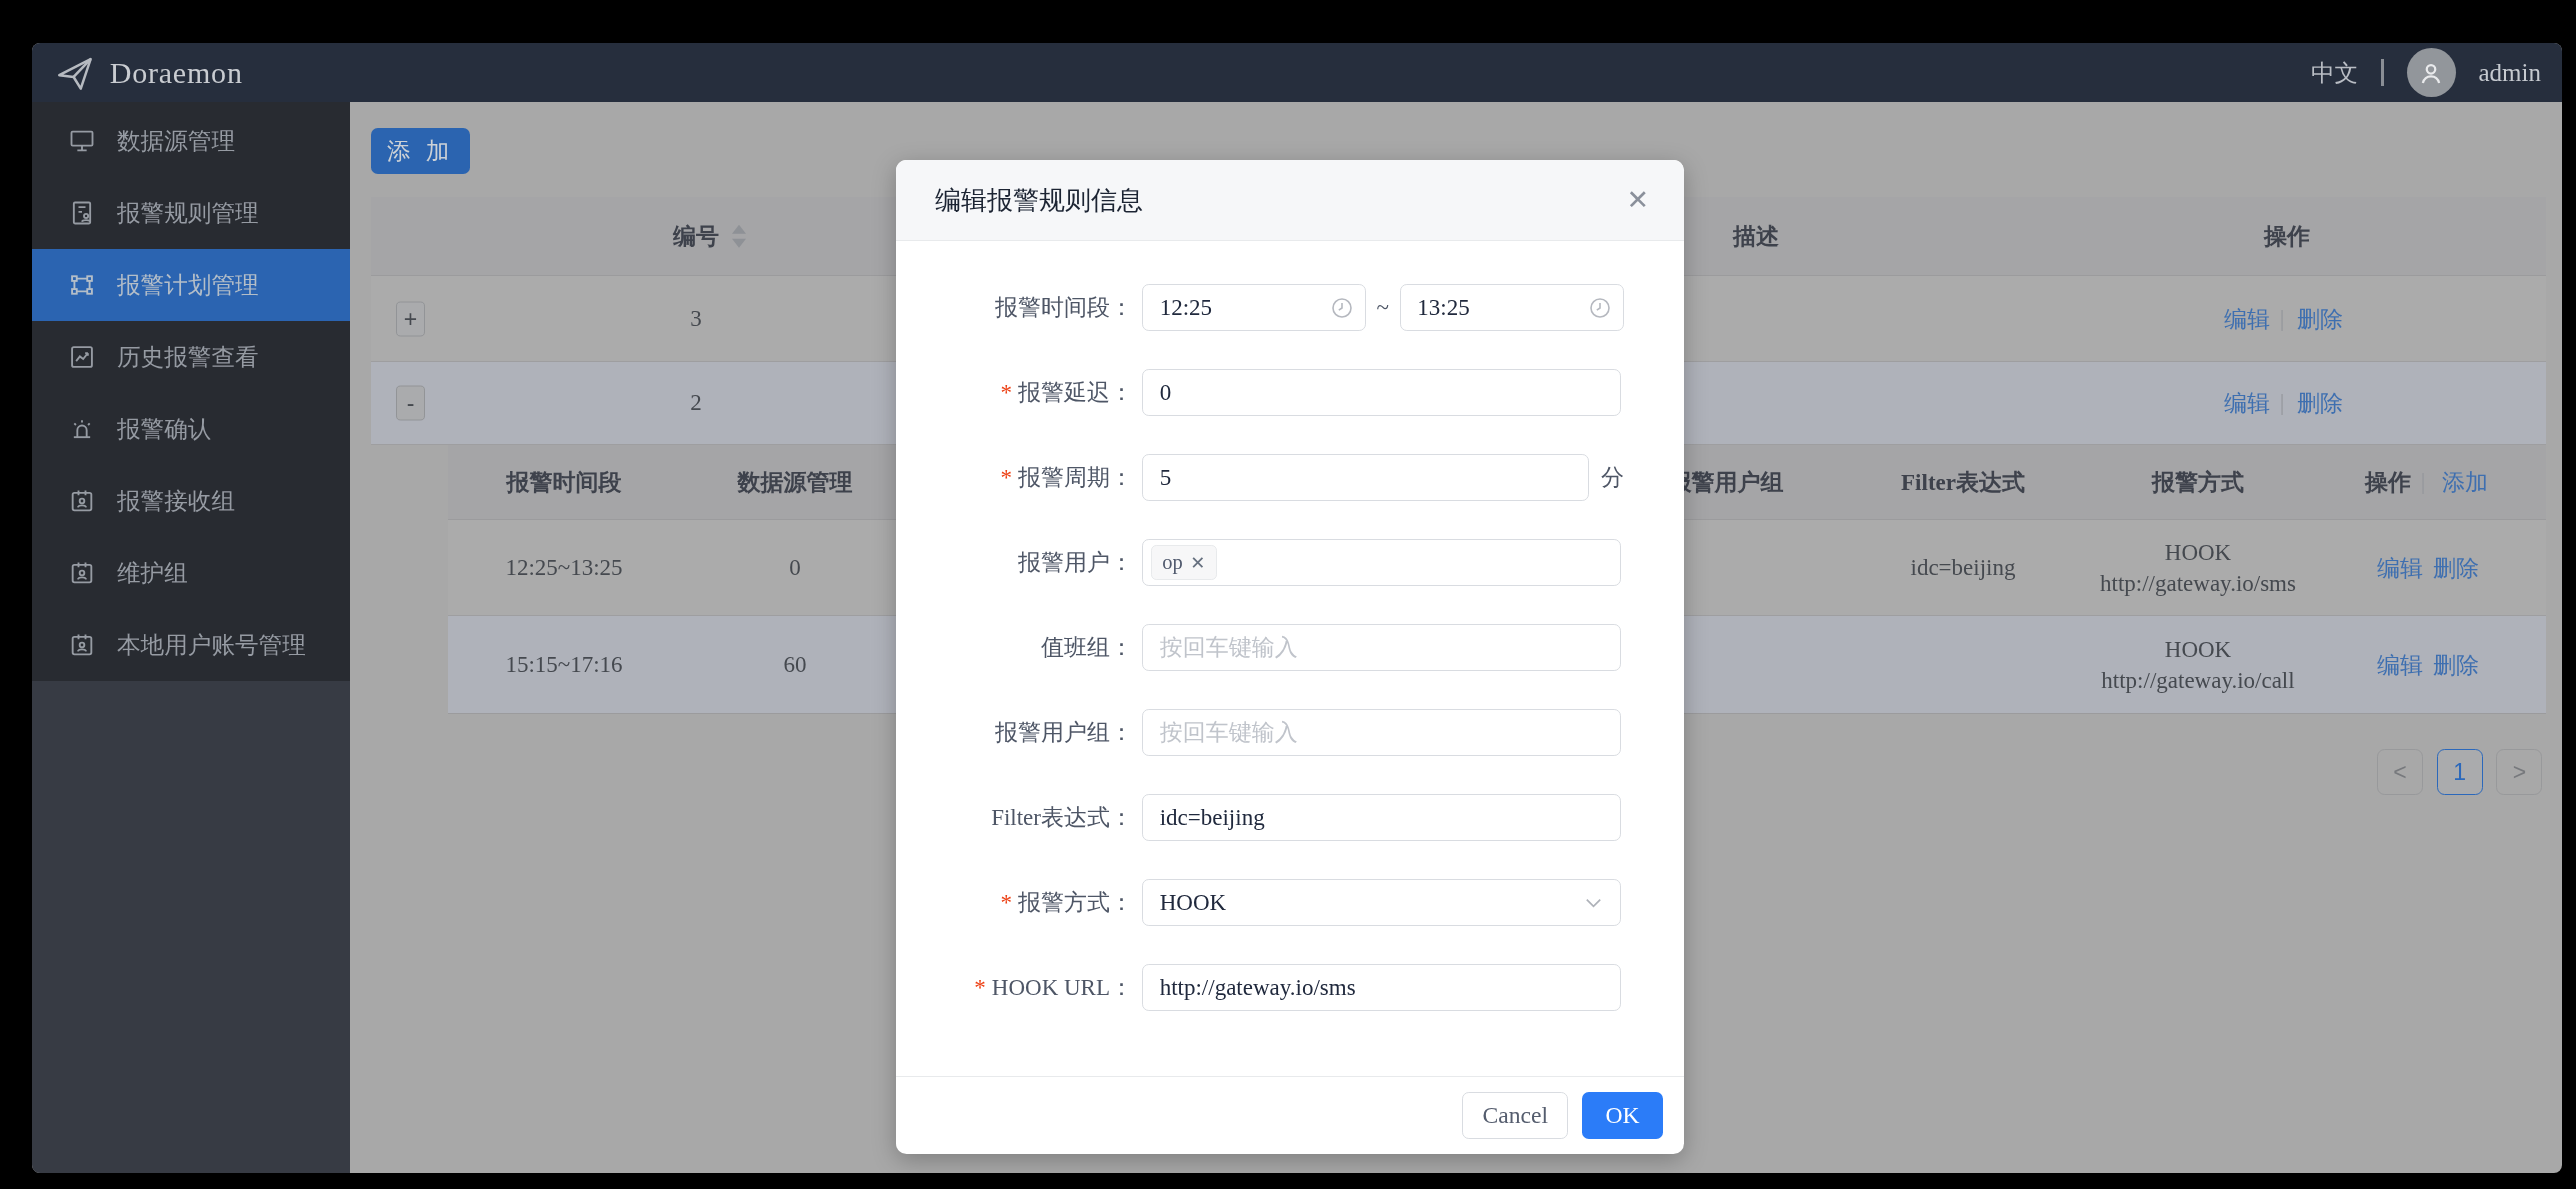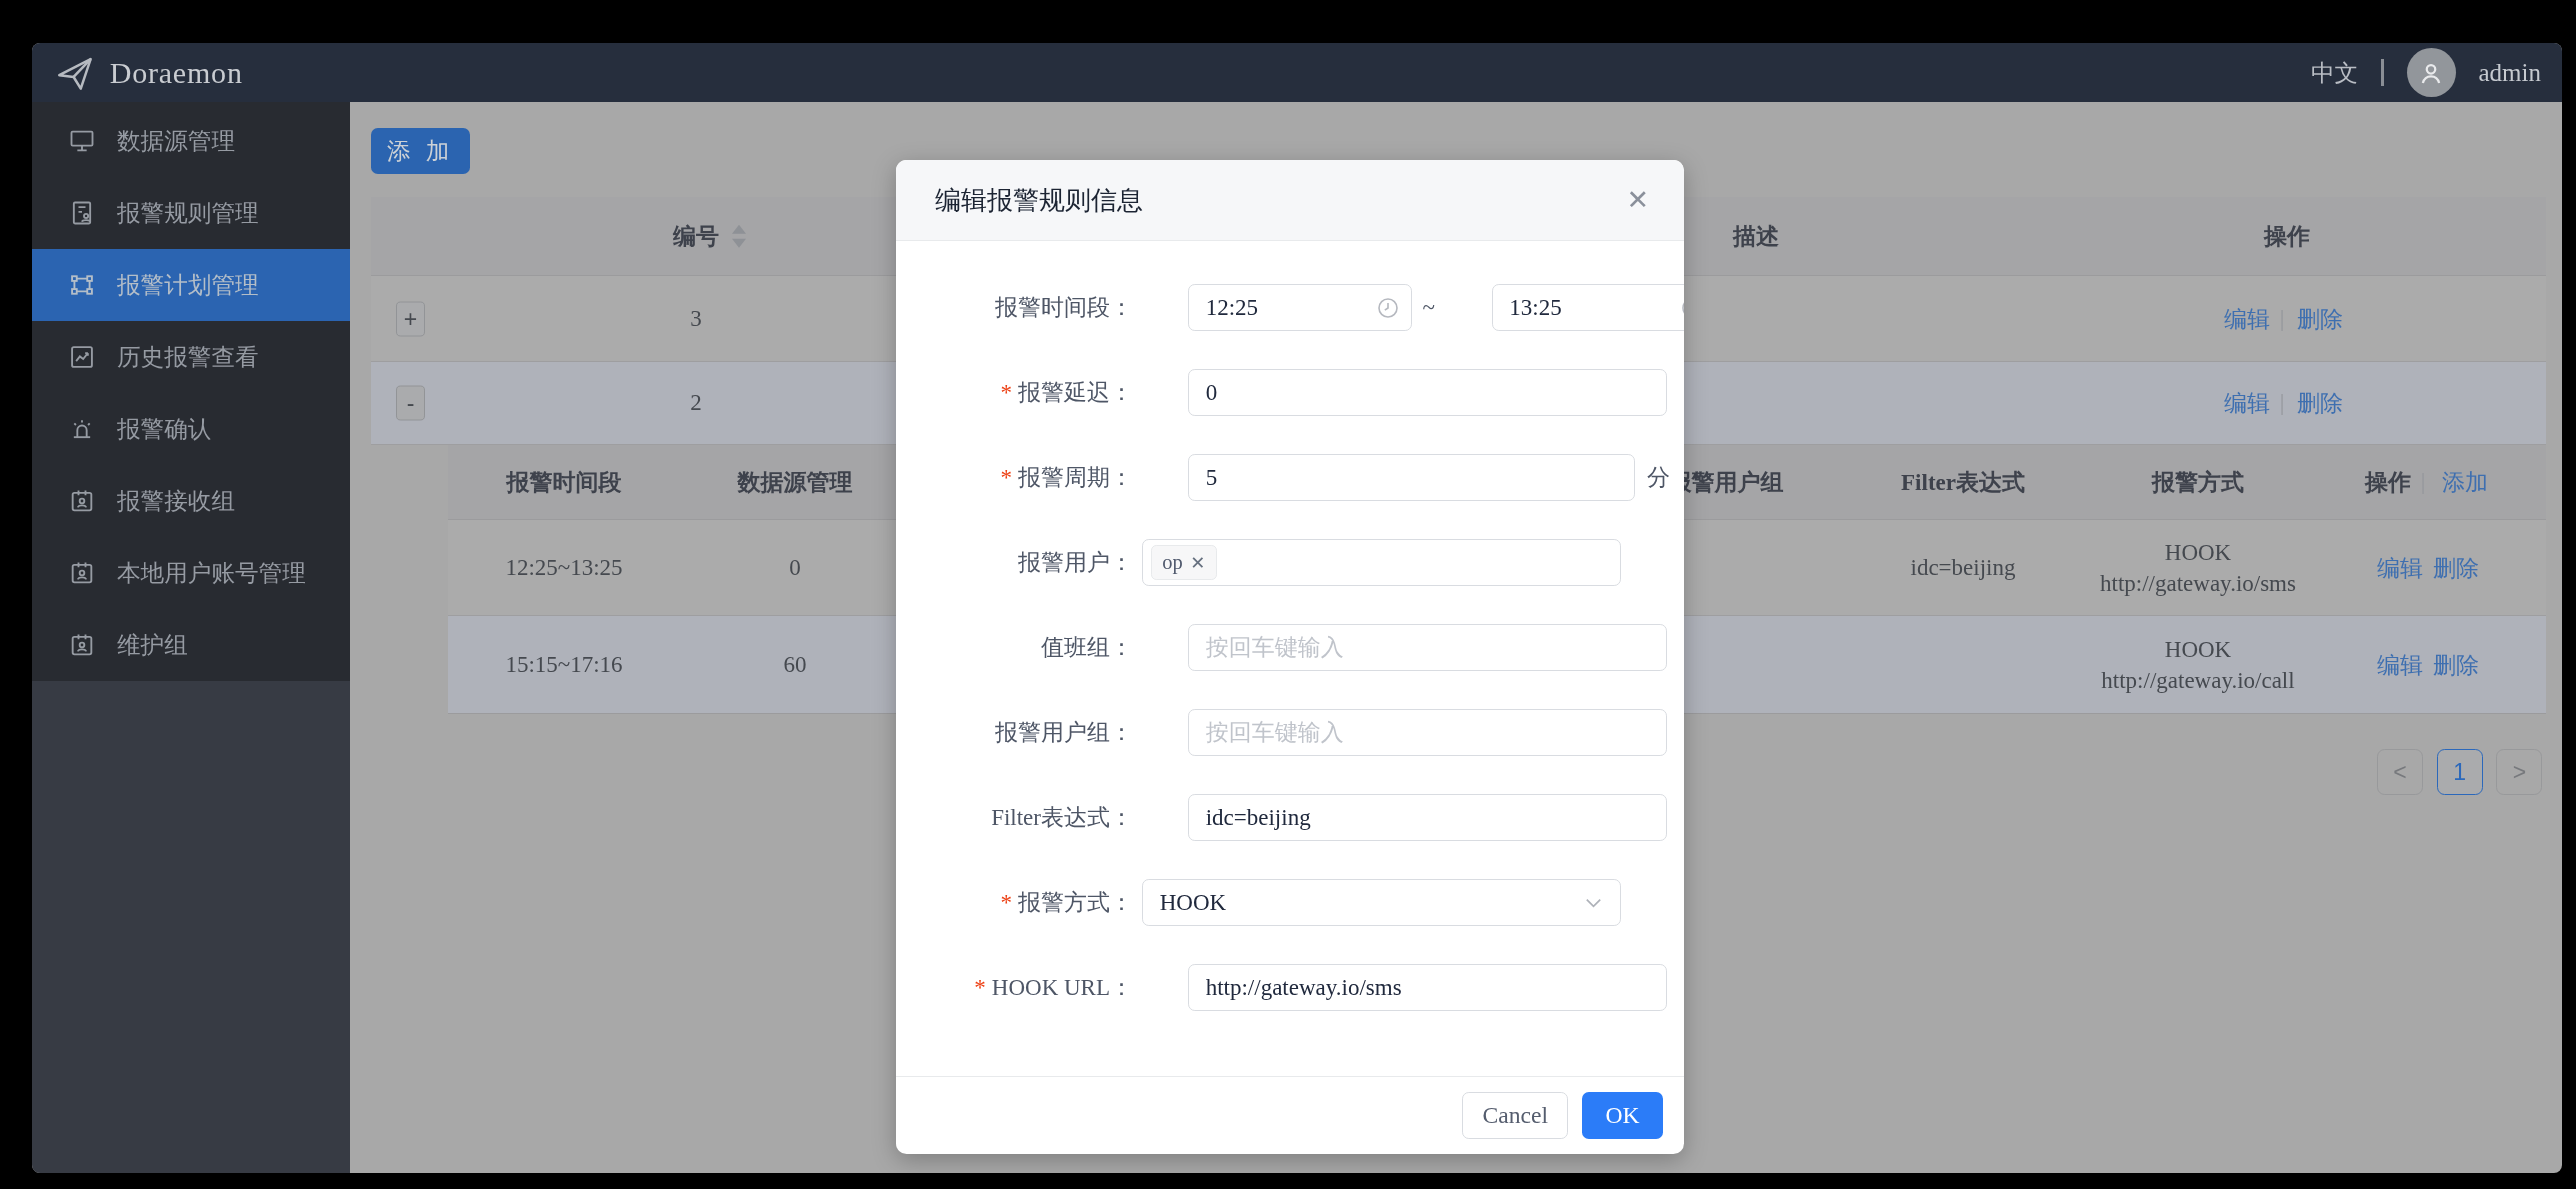--- a/index.html
+++ b/index.html
@@ -74,21 +74,21 @@
           align-items:center;padding:0 29px 0 39px;}
   .m-title{font-size:26px;color:#1c2433;}
   .m-close{margin-left:auto;font-size:27px;color:#8a909b;cursor:pointer;background:none;border:none;
            font-family:inherit;line-height:1;}
   .m-body{padding-top:24px;}
   .frow{height:85px;display:flex;align-items:center;}
   .flabel{width:237px;text-align:right;font-size:23px;color:#4e5666;flex:0 0 auto;}
   .star{color:#ed4014;margin-right:6px;font-size:23px;}
   .fctrl{margin-left:9px;display:flex;align-items:center;}
   .inp{height:47px;border:1.5px solid #d9dce1;border-radius:6.8px;background:#fff;
-       font-size:23px;color:#20293d;padding:0 16.7px;font-family:inherit;outline:none;margin-left:46px;}
+       font-size:23px;color:#20293d;padding:0 16.7px;font-family:inherit;outline:none;}
   .inp::placeholder{color:#c0c4cb;}
   .w-full{width:479px;}
   .w-period{width:447px;}
   .timebox{position:relative;display:flex;align-items:center;}
   .timebox .inp{padding-right:46px;width:224px;}
   .clock{position:absolute;right:12px;width:24px;height:24px;color:#b5b8bf;pointer-events:none;}
   .tilde{margin:0 10.6px;font-size:23px;color:#4e5666;}
   .suffix{margin-left:12px;font-size:23px;color:#4e5666;}
   .tagbox{width:479px;height:47px;border:1.5px solid #d9dce1;border-radius:6.8px;display:flex;
           align-items:center;padding:0 7.6px;}
@@ -201,32 +201,32 @@
       </div>
       <div class="menu-item">
         <span class="mi">
           <svg viewBox="0 0 24 24" fill="none" stroke="currentColor" stroke-width="1.6">
             <rect x="4" y="5" width="16" height="15" rx="1.5"></rect>
                 <path d="M9 3v4M15 3v4"></path>
             <circle cx="12" cy="12" r="2"></circle>
                 <path d="M8.5 17.5c.3-2.4 6.7-2.4 7 0"></path>
           </svg>
         </span>
-        <span>本地用户账号管理</span>
+        <span>维护组</span>
       </div>
       <div class="menu-item">
         <span class="mi">
           <svg viewBox="0 0 24 24" fill="none" stroke="currentColor" stroke-width="1.6">
             <rect x="4" y="5" width="16" height="15" rx="1.5"></rect>
                 <path d="M9 3v4M15 3v4"></path>
             <circle cx="12" cy="12" r="2"></circle>
                 <path d="M8.5 17.5c.3-2.4 6.7-2.4 7 0"></path>
           </svg>
         </span>
-        <span>维护组</span>
+        <span>本地用户账号管理</span>
       </div>
     </nav>
   </aside>
 
   <button class="add-btn">添 加</button>
 
   <div class="table">
 
     <div class="trow t-head">
       <span class="cell hcell" style="left:325px;">编号</span>

